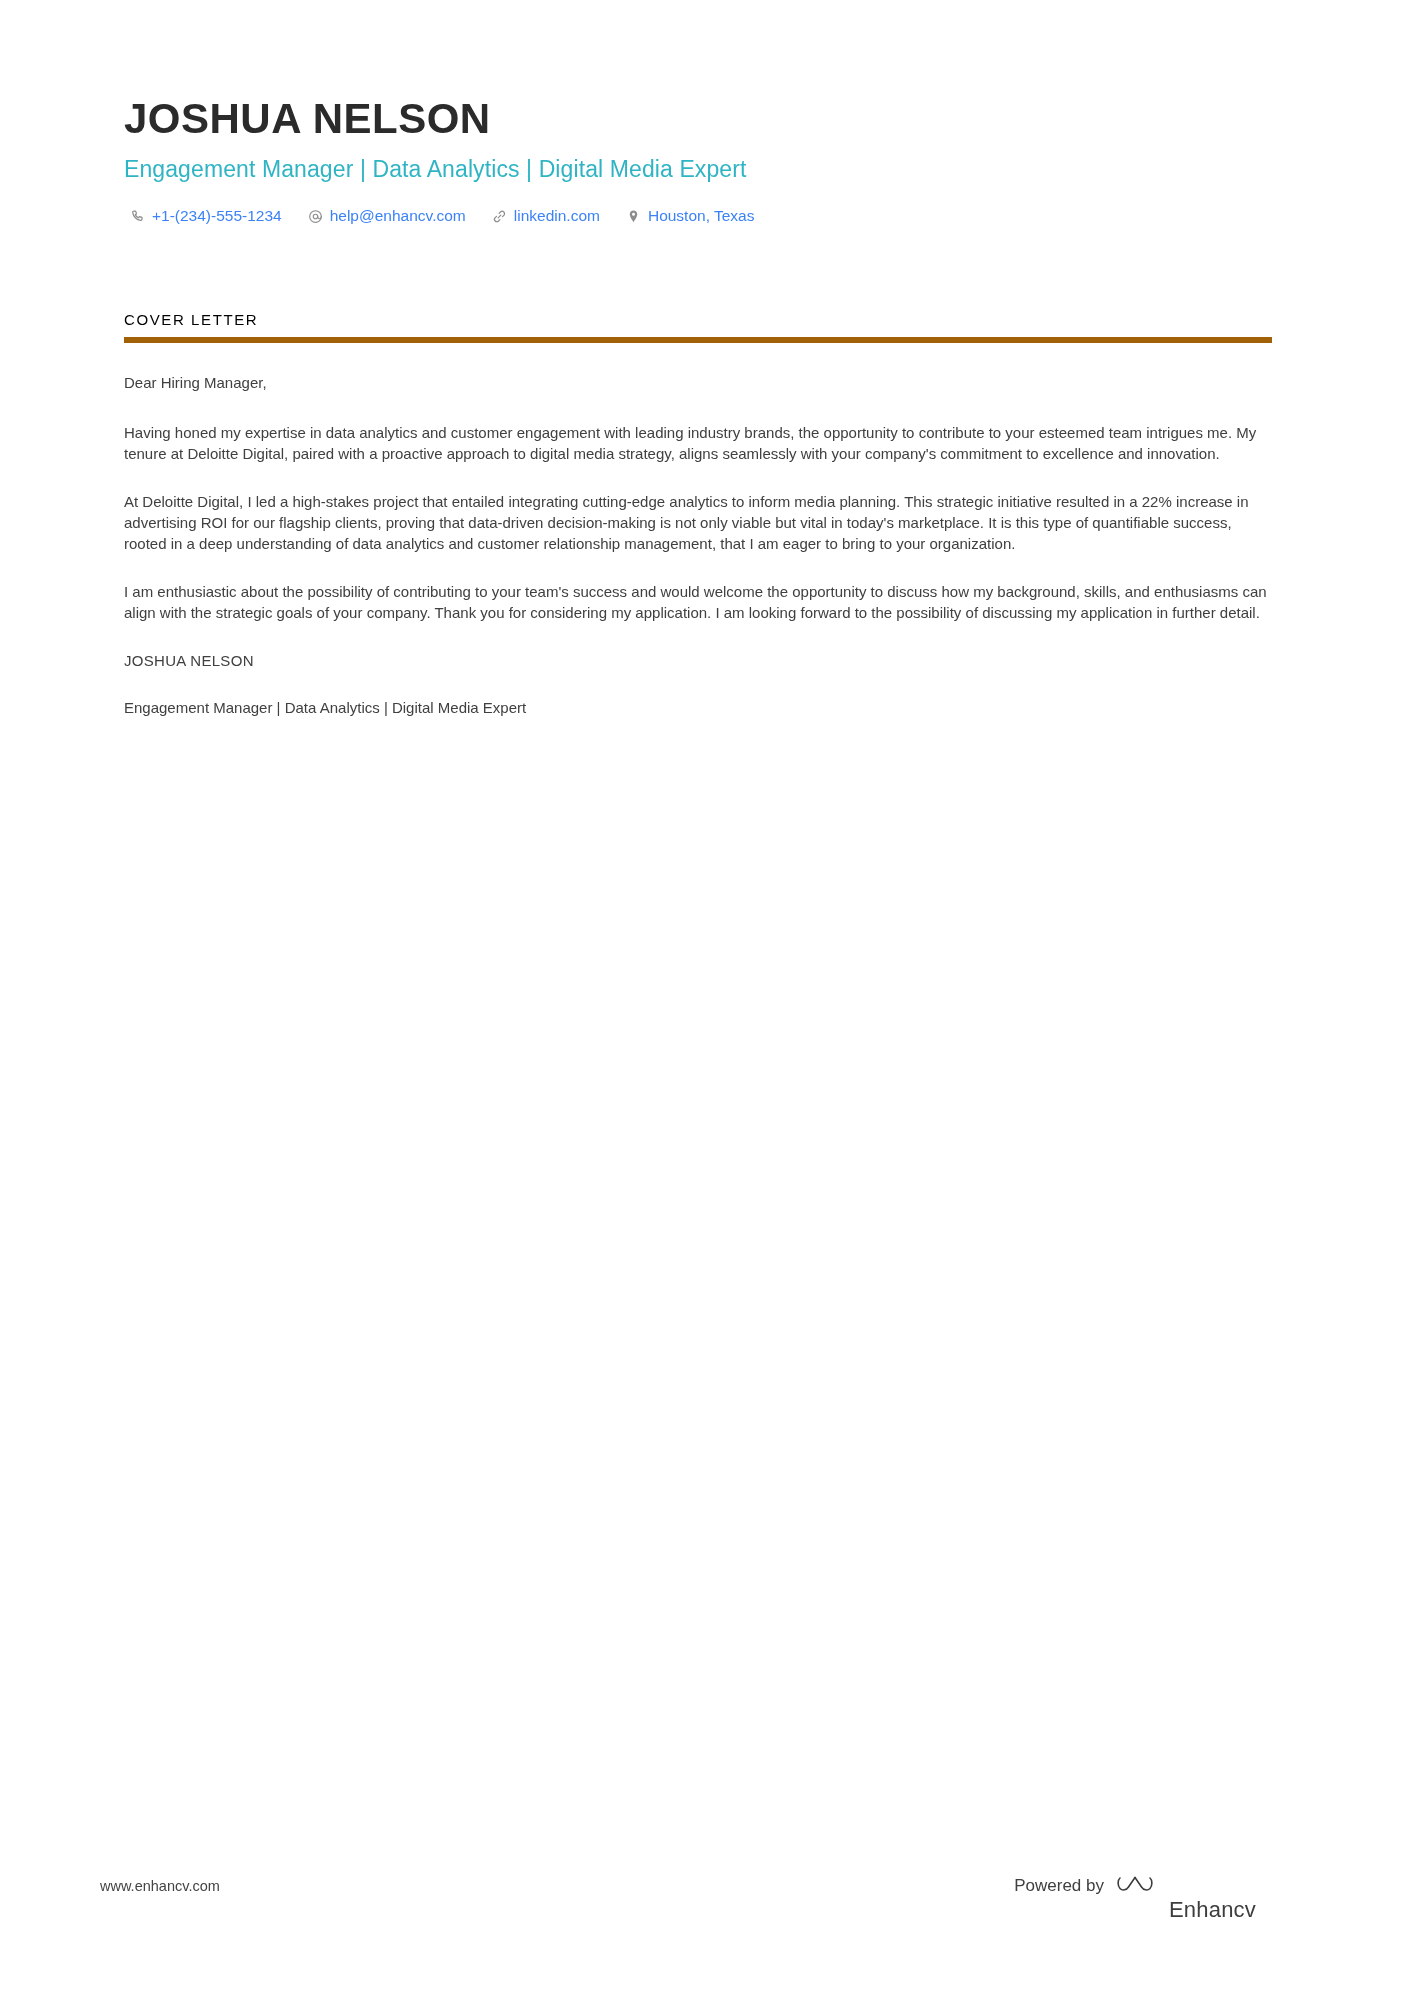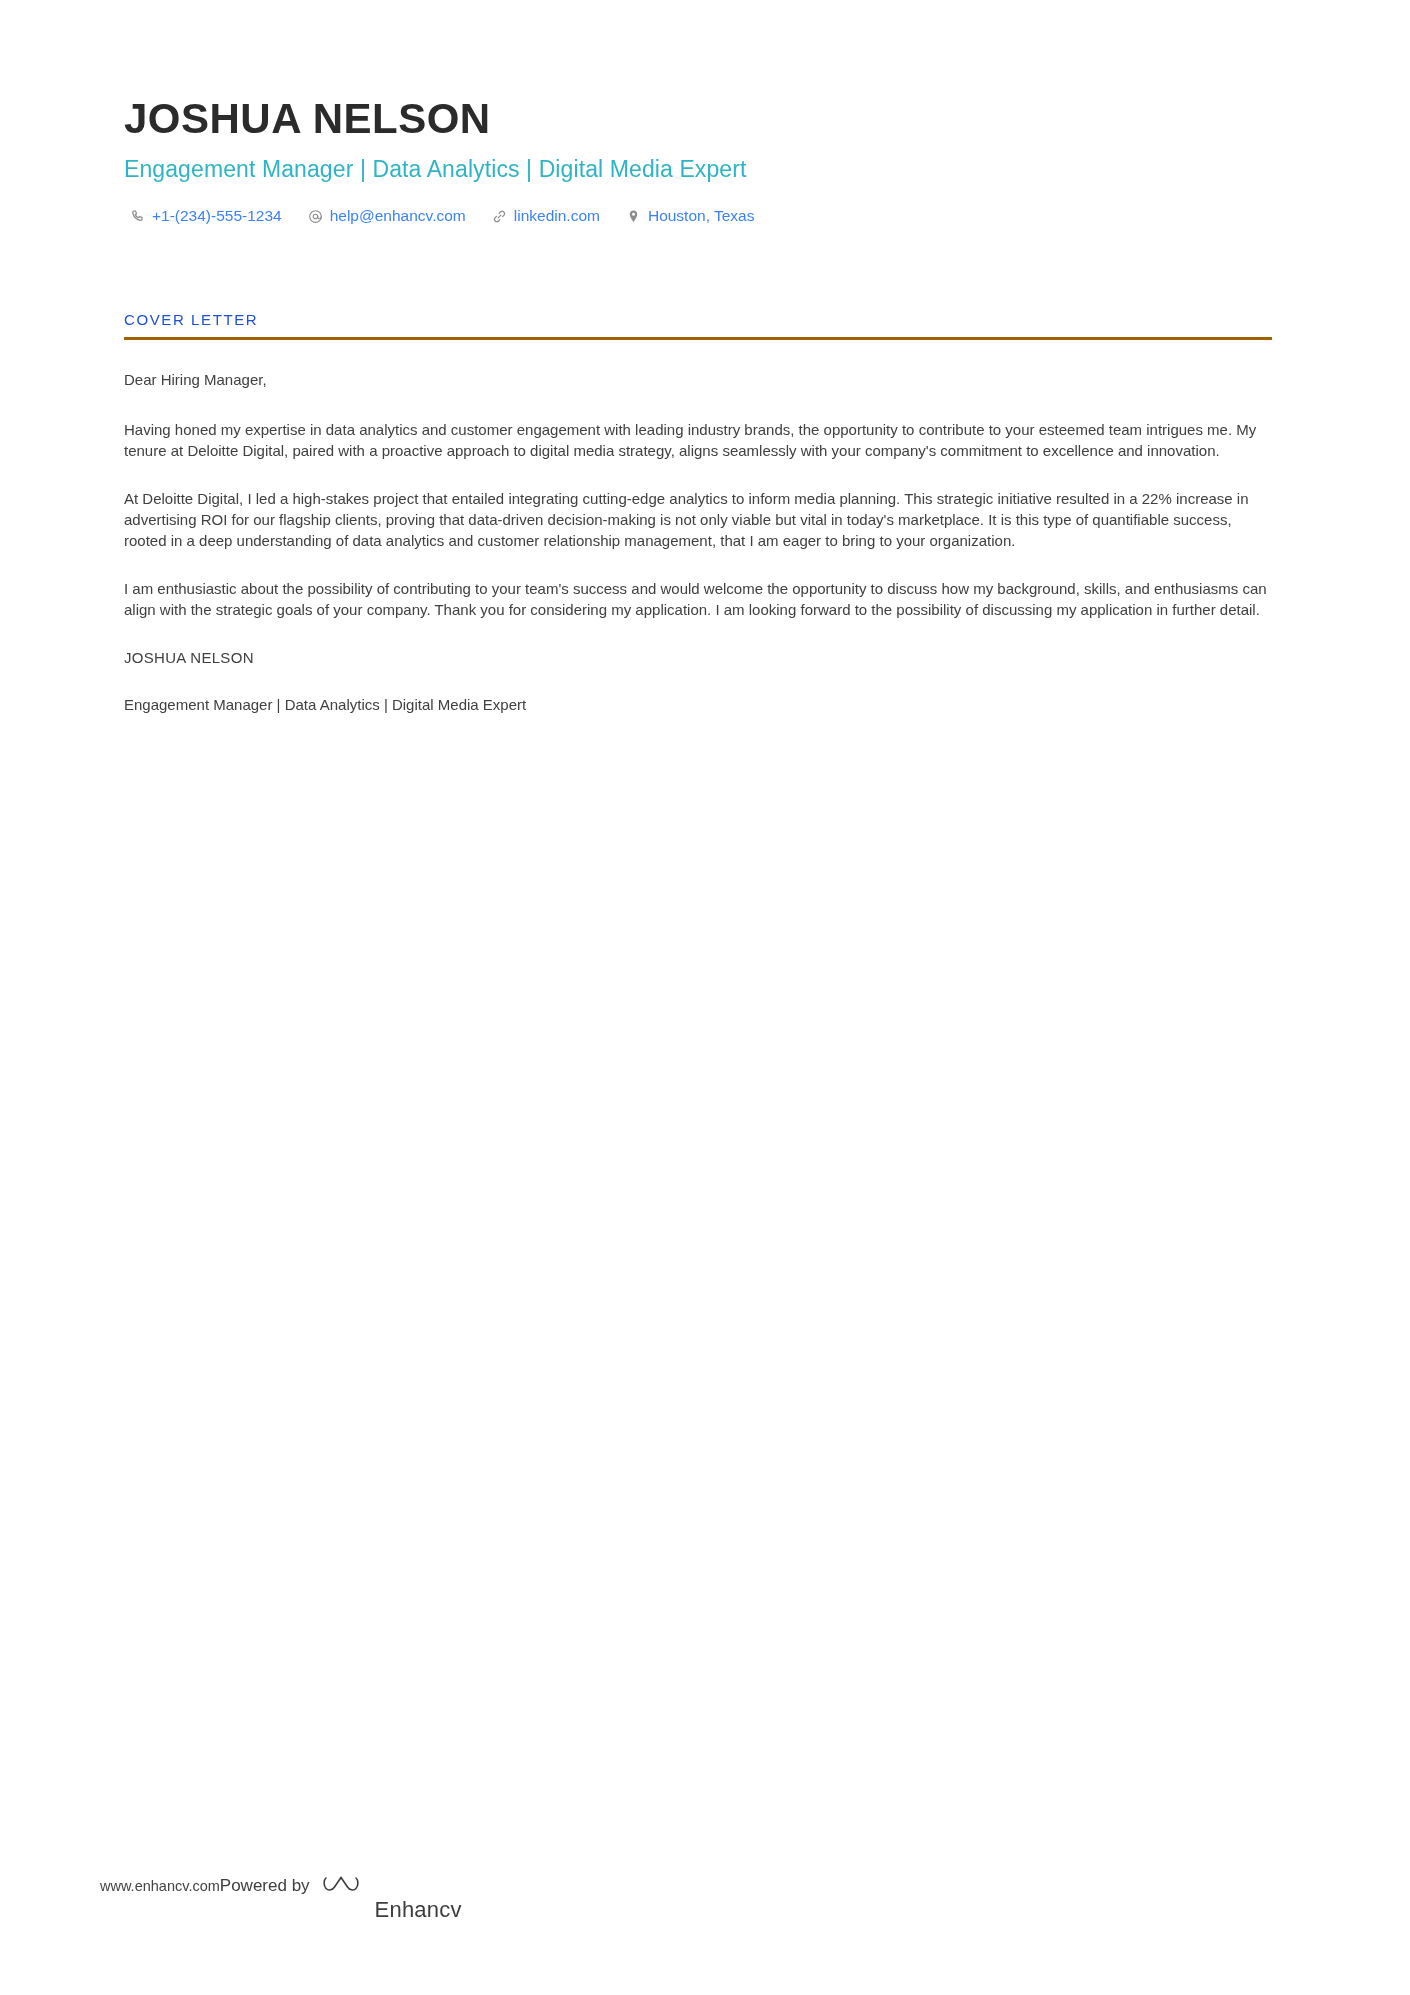--- a/index.html
+++ b/index.html
@@ -68,24 +68,24 @@
     flex: 0 0 auto;
   }
   .contact-item .ico svg { display: block; }
 
   .section {
     margin-top: 86px;
   }
   .section-title {
     font-size: 15px;
     letter-spacing: 1.6px;
-    color: #1d4ed8;
+    color: #000000;
     text-transform: uppercase;
     padding-bottom: 9px;
-    border-bottom: 3px solid #a16207;
+    border-bottom: 6px solid #a16207;
     font-weight: 400;
     width: 1148px;
   }
   .letter-body {
     margin-top: 29px;
     font-size: 15px;
     line-height: 1.43;
     color: #404040;
     width: 1148px;
   }
@@ -96,21 +96,21 @@
   .sig-name {
     letter-spacing: 0.3px;
   }
   .footer {
     position: absolute;
     left: 100px;
     right: 100px;
     bottom: 72px;
     display: flex;
     align-items: center;
-    justify-content: flex-start;
+    justify-content: space-between;
   }
   .footer-url {
     font-size: 14.5px;
     color: #444;
   }
   .powered {
     display: flex;
     align-items: center;
     gap: 12px;
   }

